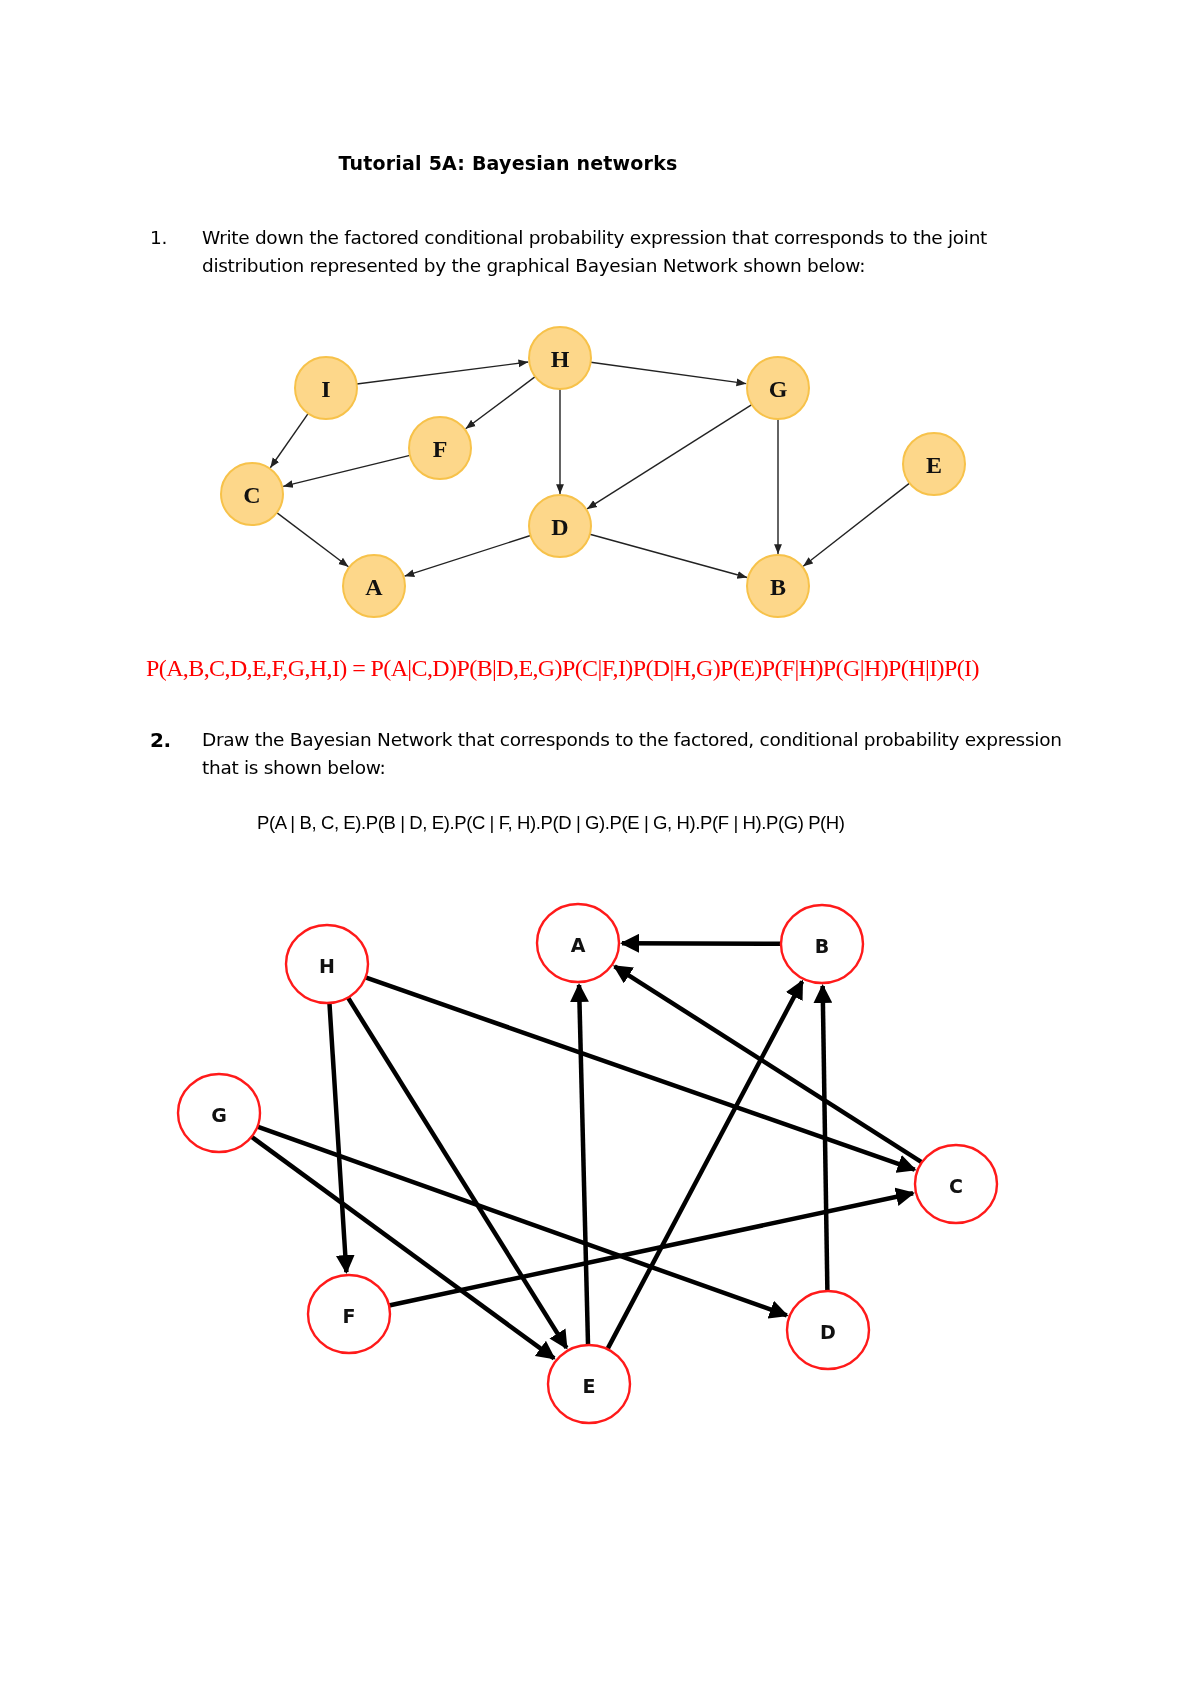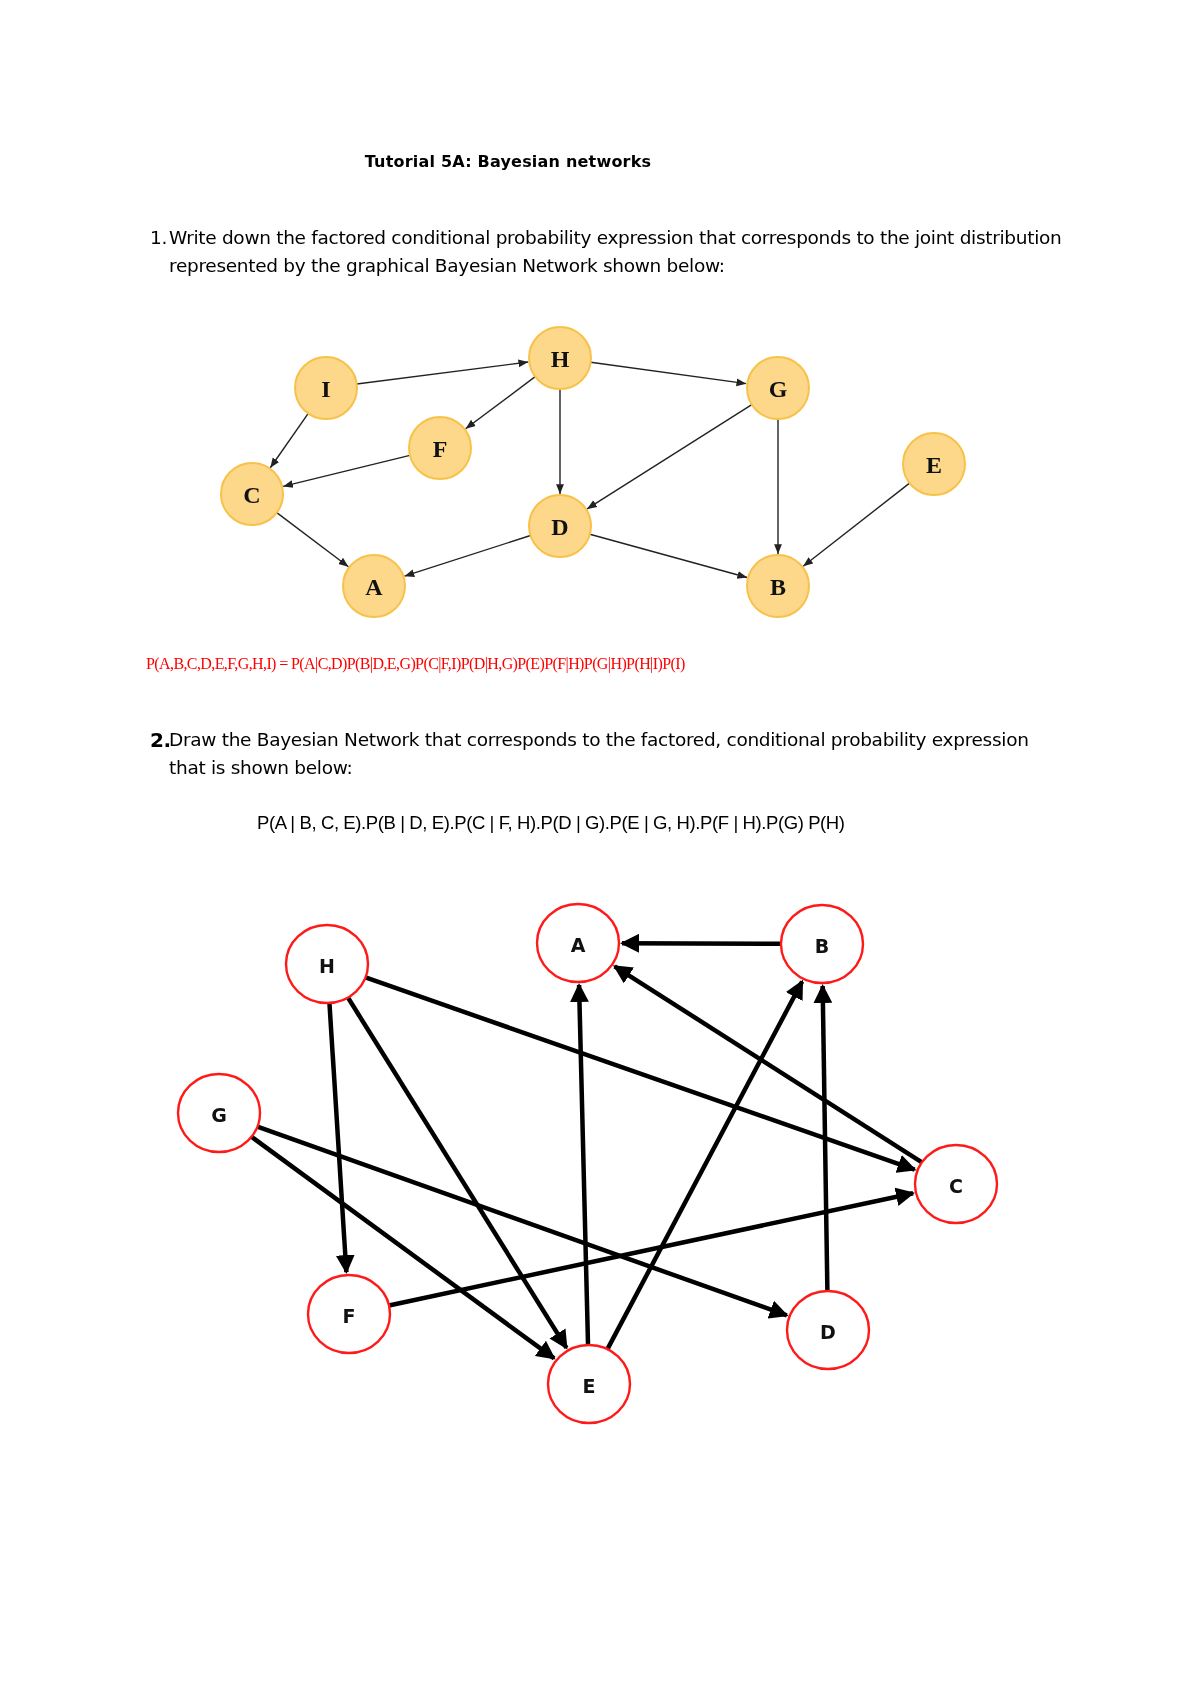--- a/index.html
+++ b/index.html
@@ -1,24 +1,24 @@
 <!DOCTYPE html>
 <html><head>
   <meta charset="utf-8">
   <style>
     html, body { margin: 0; padding: 0; background: #ffffff; }
     body { width: 1200px; height: 1696px; position: relative; overflow: hidden; font-family: "DejaVu Sans", sans-serif; color: #000; }
-    .title { position: absolute; top: 152px; left: 0; width: 1016px; text-align: center; font-family: "DejaVu Sans", sans-serif; font-weight: bold; font-size: 16px; letter-spacing: 0.2px; }
+    .title { position: absolute; top: 152px; left: 0; width: 1016px; text-align: center; font-family: "DejaVu Sans", sans-serif; font-weight: bold; font-size: 19px; letter-spacing: 0.2px; }
     .q { position: absolute; left: 150px; width: 920px; font-family: "DejaVu Sans", sans-serif; font-size: 18.5px; line-height: 28px; letter-spacing: -0.3px; }
     .q .num { position: absolute; left: 0; top: 0; }
-    .q .text { margin-left: 19px; display: block; }
+    .q .text { margin-left: 52px; display: block; }
     .q1 { top: 224px; }
     .q2 { top: 726px; }
     .q2 .num { font-weight: bold; font-size: 20px; }
-    .answer1 { position: absolute; top: 655px; left: 146px; width: 920px; font-family: "Liberation Serif", serif; color: #ff0000; font-size: 16px; letter-spacing: -0.6px; white-space: nowrap; }
+    .answer1 { position: absolute; top: 655px; left: 146px; width: 920px; font-family: "Liberation Serif", serif; color: #ff0000; font-size: 24px; letter-spacing: -0.6px; white-space: nowrap; }
     .expr2 { position: absolute; top: 812px; left: 257px; font-family: Liberation Sans, sans-serif; font-size: 18.5px; letter-spacing: -0.4px; white-space: nowrap; }
     svg.graph { position: absolute; left: 0; }
     #g1 { top: 300px; }
     #g2 { top: 880px; }
     .n1 circle { fill: #fdd78a; stroke: #f7c24a; stroke-width: 2; }
     .n1 text { font-family: "Liberation Serif", serif; font-weight: bold; font-size: 24px; fill: #111; text-anchor: middle; dominant-baseline: central; }
     .e1 { stroke: #222; stroke-width: 1.4; fill: none; }
     .n2 ellipse { fill: #fff; stroke: #ff1a1a; stroke-width: 2.4; }
     .n2 text { font-family: "DejaVu Sans", sans-serif; font-weight: bold; font-size: 19px; fill: #111; text-anchor: middle; dominant-baseline: central; }
     .e2 { stroke: #000; stroke-width: 4.5; fill: none; }

